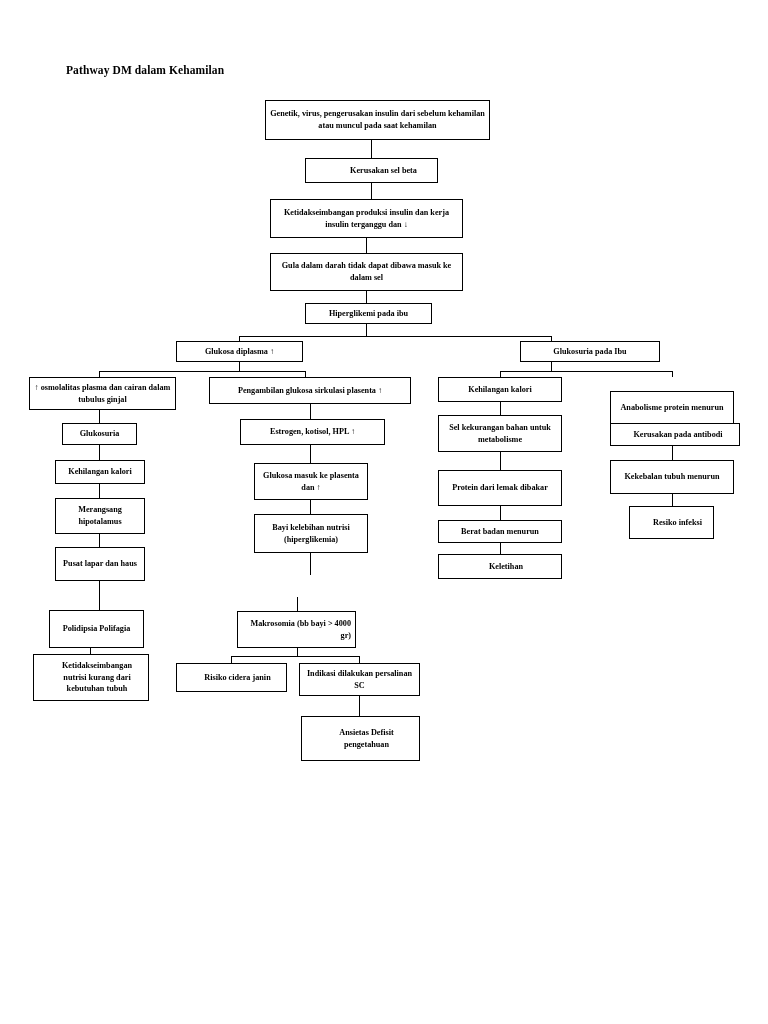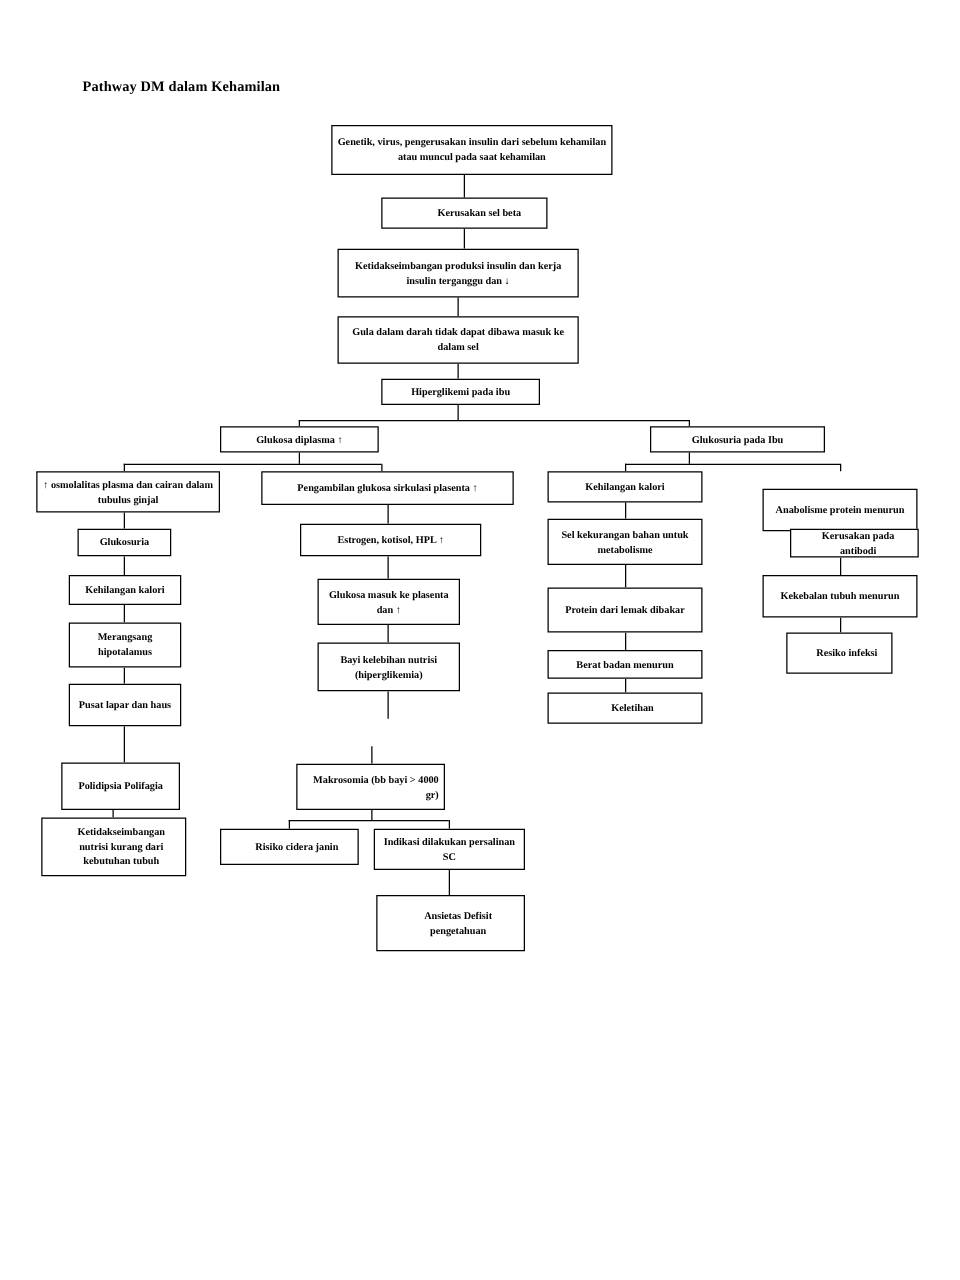--- a/index.html
+++ b/index.html
@@ -165,21 +165,21 @@
   </div>
 
   <div class="node" style="left:240px; top:419px; width:145px; height:26px;">
     <span>Estrogen, kotisol, HPL ↑</span>
   </div>
 
   <div class="node" style="left:438px; top:415px; width:124px; height:37px;">
     <span>Sel kekurangan bahan untuk metabolisme</span>
   </div>
 
-  <div class="node" style="left:632px; top:423px; width:103px; height:23px;padding-left:10px;">
+  <div class="node" style="left:610px; top:423px; width:130px; height:23px;padding-left:10px;">
     <span>Kerusakan pada antibodi</span>
   </div>
 
   <div class="node" style="left:55px; top:460px; width:90px; height:24px;">
     <span>Kehilangan kalori</span>
   </div>
 
   <div class="node" style="left:254px; top:463px; width:114px; height:37px;">
     <span>Glukosa masuk ke plasenta dan ↑</span>
   </div>

